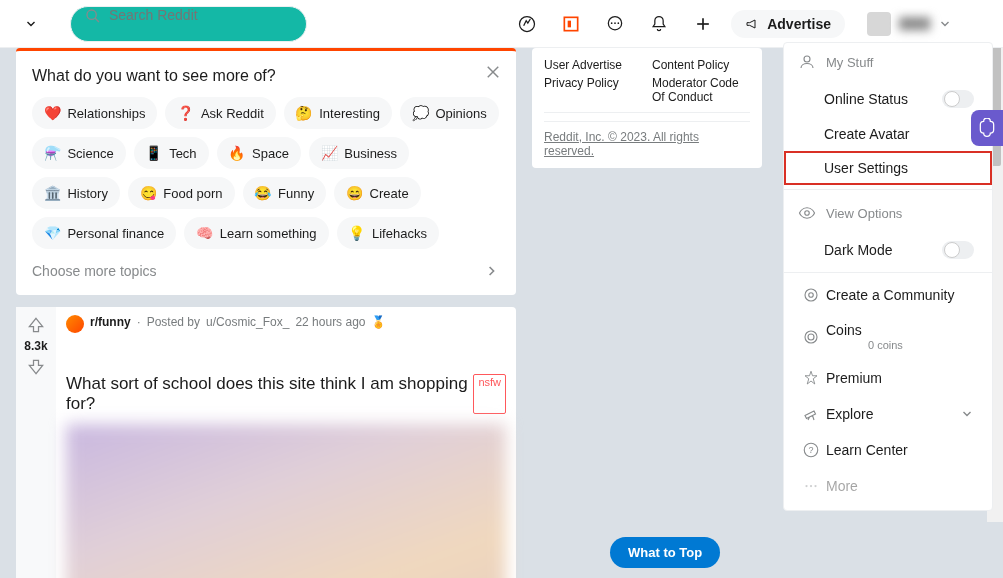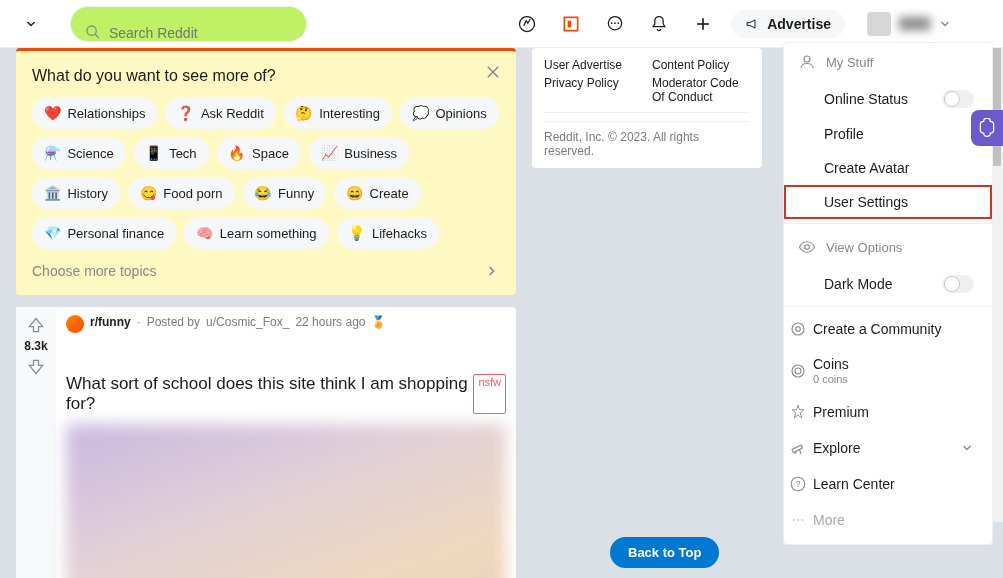--- a/index.html
+++ b/index.html
@@ -2,35 +2,35 @@
 <html><head>
 <meta charset="utf-8">
 <style>
 * { margin: 0; padding: 0; box-sizing: border-box; font-family: -apple-system, BlinkMacSystemFont, 'Segoe UI', Arial, sans-serif; }
 body { background: #dae0e6; color: #1c1c1c; font-size: 14px; width: 1003px; height: 578px; overflow: hidden; position: relative; }
 
 
 .header { background: #fff; height: 48px; display: flex; align-items: center; padding: 0 16px; border-bottom: 1px solid #edeff1; position: relative; z-index: 5; }
 .header-left { display: flex; align-items: center; gap: 8px; }
 .community-dropdown { display: flex; align-items: center; gap: 4px; padding: 4px 8px; cursor: pointer; }
-.search-wrap { flex: 1; max-width: 420px; margin-left: 16px; background: #bef264; border: 1px solid #edeff1; border-radius: 20px; display: flex; align-items: flex-end; padding: 0 14px; height: 36px; }
+.search-wrap { flex: 1; max-width: 420px; margin-left: 16px; background: #14b8a6; border: 1px solid #edeff1; border-radius: 20px; display: flex; align-items: flex-start; padding: 0 14px; height: 36px; }
 .search-wrap input { border: none; background: transparent; outline: none; width: 100%; font-size: 14px; margin-left: 8px; }
 .header-right { margin-left: auto; display: flex; align-items: center; gap: 12px; }
 .icon-btn { width: 32px; height: 32px; display: flex; align-items: center; justify-content: center; cursor: pointer; color: #1c1c1c; }
 .advertise-btn { background: #f6f7f8; border-radius: 20px; padding: 6px 14px; display: flex; align-items: center; gap: 6px; font-weight: 600; cursor: pointer; }
 .user-block { display: flex; align-items: center; gap: 8px; padding: 4px 10px; cursor: pointer; min-width: 130px; }
 .avatar { width: 24px; height: 24px; border-radius: 4px; background: #d7d7d7; }
 .redact { filter: blur(5px); color: #888; font-size: 11px; line-height: 1.1; }
 
 
 .layout { display: flex; padding: 0 0 0 16px; gap: 16px; position: relative; }
 .main-col { width: 500px; display: flex; flex-direction: column; gap: 12px; }
 
 
-.topic-card { background: #fef9c3; border-radius: 4px; padding: 16px; border-top: 3px solid #ff4500; position: relative; }
+.topic-card { background: #ffffff; border-radius: 4px; padding: 16px; border-top: 3px solid #ff4500; position: relative; }
 .topic-card h2 { font-size: 16px; font-weight: 500; margin-bottom: 12px; }
 .close-x { position: absolute; top: 12px; right: 14px; cursor: pointer; color: #878a8c; font-size: 18px; }
 .chip-row { display: flex; flex-wrap: wrap; gap: 8px; }
 .chip { background: #f6f7f8; border-radius: 20px; padding: 8px 12px; display: flex; align-items: center; gap: 6px; font-size: 13px; font-weight: 500; cursor: pointer; }
 .chip-emoji { font-size: 14px; }
 .choose-more { display: flex; justify-content: space-between; align-items: center; margin-top: 14px; color: #878a8c; cursor: pointer; font-size: 14px; }
 
 
 .post { background: #fff; border-radius: 4px; display: flex; }
 .post-vote { width: 40px; padding: 8px 0; display: flex; flex-direction: column; align-items: center; gap: 4px; background: #f8f9fa; }
@@ -43,33 +43,33 @@
 .post-title { font-size: 17px; font-weight: 500; display: flex; gap: 4px; margin-top: 41px; }
 .nsfw-tag { border: 1px solid #ff585b; color: #ff585b; font-size: 11px; border-radius: 2px; padding: 1px 4px; font-weight: 500; }
 .post-image { margin-top: 10px; width: 100%; height: 290px; border-radius: 4px; background: linear-gradient(160deg,#c9b8e0 0%,#e0cfd8 30%,#f0d8be 60%,#dfc5c0 100%); filter: blur(8px); }
 
 
 .side-col { width: 230px; padding-top: 0; }
 .footer-card { background: #fff; border-radius: 4px; padding: 10px 12px; font-size: 12px; color: #1c1c1c; }
 .footer-links { display: grid; grid-template-columns: 1fr 1fr; gap: 4px 10px; margin-bottom: 8px; }
 .footer-links a { color: #1c1c1c; text-decoration: none; cursor: pointer; }
 .footer-divider { border-top: 1px solid #edeff1; margin: 8px 0; }
-.copyright { color: #787c7e; font-size: 12px; }
+.copyright { color: #787c7e; font-size: 12px; text-decoration: underline; }
 
 
 .user-menu { position: absolute; top: 42px; right: 10px; width: 210px; background: #fff; border: 1px solid #edeff1; border-radius: 4px; z-index: 10; padding-bottom: 6px; }
 .menu-section-title { display: flex; align-items: center; gap: 10px; padding: 10px 14px; color: #878a8c; font-size: 13px; font-weight: 500; }
 .menu-item { display: flex; align-items: center; gap: 4px; padding: 9px 18px 9px 40px; font-size: 14px; cursor: pointer; }
-.menu-item.with-icon { padding-left: 3px; }
+.menu-item.with-icon { padding-left: 16px; }
 .menu-item.with-icon .mi-icon { width: 22px; color: #878a8c; display: flex; justify-content: center; }
 .menu-item.highlighted { outline: 2px solid #d93025; outline-offset: -2px; }
 .toggle { margin-left: auto; width: 32px; height: 18px; background: #edeff1; border-radius: 10px; position: relative; }
 .toggle::after { content: ''; position: absolute; width: 14px; height: 14px; border-radius: 50%; background: #fff; border: 1px solid #ccc; left: 2px; top: 1px; }
 .menu-divider { border-top: 1px solid #edeff1; margin: 4px 0; }
-.small-sub { font-size: 11px; color: #878a8c; margin-top: 1px; }
+.small-sub { font-size: 11px; color: #878a8c; margin-top: 1px; margin-left: 42px; }
 .chev { margin-left: auto; color: #878a8c; }
 
 
 .back-top { position: absolute; bottom: 10px; left: 610px; background: #0079d3; color: #fff; font-weight: 700; font-size: 13px; padding: 8px 18px; border-radius: 20px; cursor: pointer; }
 
 
 .scroll-mimic { position: absolute; right: 0; top: 42px; width: 16px; height: 480px; background: #f1f1f1; }
 .scroll-thumb { background: #c1c1c1; position: absolute; left: 2px; width: 12px; border-radius: 2px; }
 
 
@@ -148,23 +148,20 @@
     <svg width="18" height="18" viewBox="0 0 24 24">
         <circle cx="12" cy="8" r="4" stroke="#878a8c" stroke-width="1.5" fill="none"></circle>
         <path d="M4 20c0-4 4-6 8-6s8 2 8 6" stroke="#878a8c" stroke-width="1.5" fill="none"></path>
       </svg>
     <span>My Stuff</span>
   </div>
   <div class="menu-item">
     <span>Online Status</span>
     <div class="toggle"></div>
   </div>
-  <div class="menu-item">
-      <span>Profile</span>
-    </div>
   <div class="menu-item">
       <span>Create Avatar</span>
     </div>
   <div class="menu-item highlighted">
       <span>User Settings</span>
     </div>
   <div class="menu-divider"></div>
   <div class="menu-section-title">
     <svg width="18" height="18" viewBox="0 0 24 24">
         <path d="M2 12s3-7 10-7 10 7 10 7-3 7-10 7S2 12 2 12z" stroke="#878a8c" stroke-width="1.5" fill="none"></path>
@@ -372,13 +369,13 @@
           <a>Privacy Policy</a>
           <a>Moderator Code Of Conduct</a>
         </div>
       <div class="footer-divider"></div>
       <div class="footer-divider"></div>
       <div class="copyright">Reddit, Inc. © 2023. All rights reserved.</div>
     </div>
   </div>
 </div>
 
-<div class="back-top">Back to Top</div>
+<div class="back-top">What to Top</div>
 
 </body></html>

